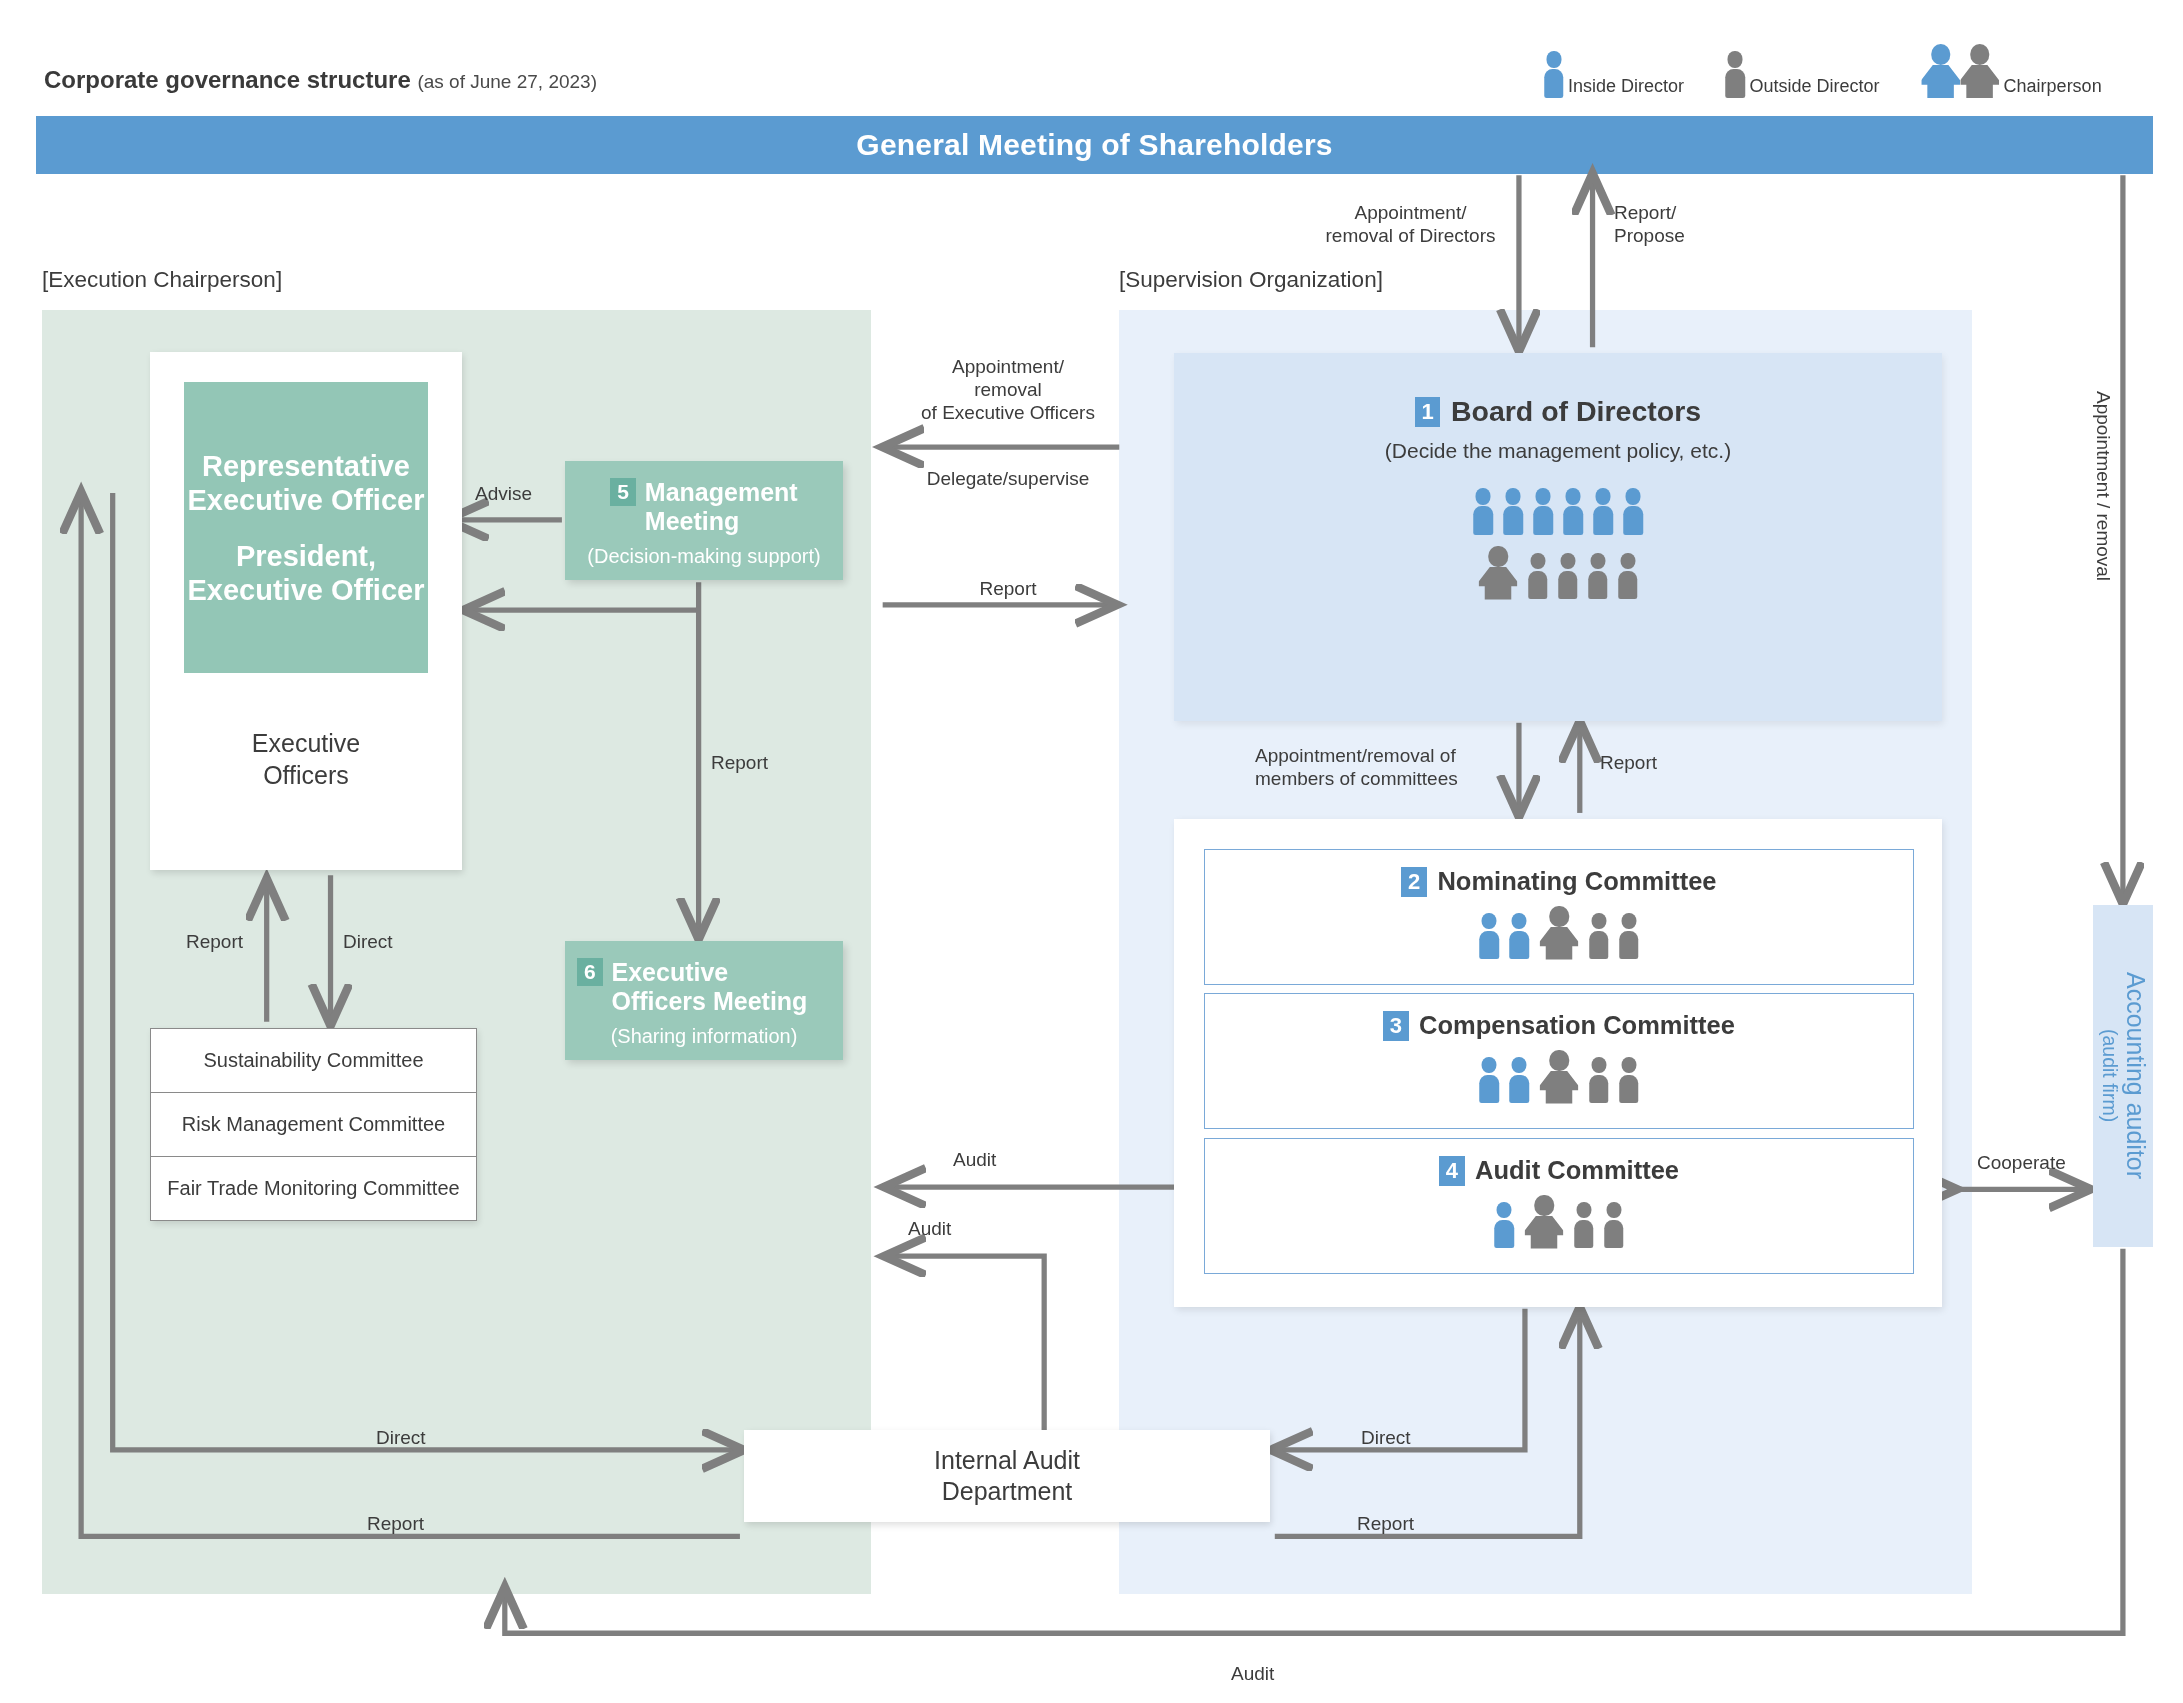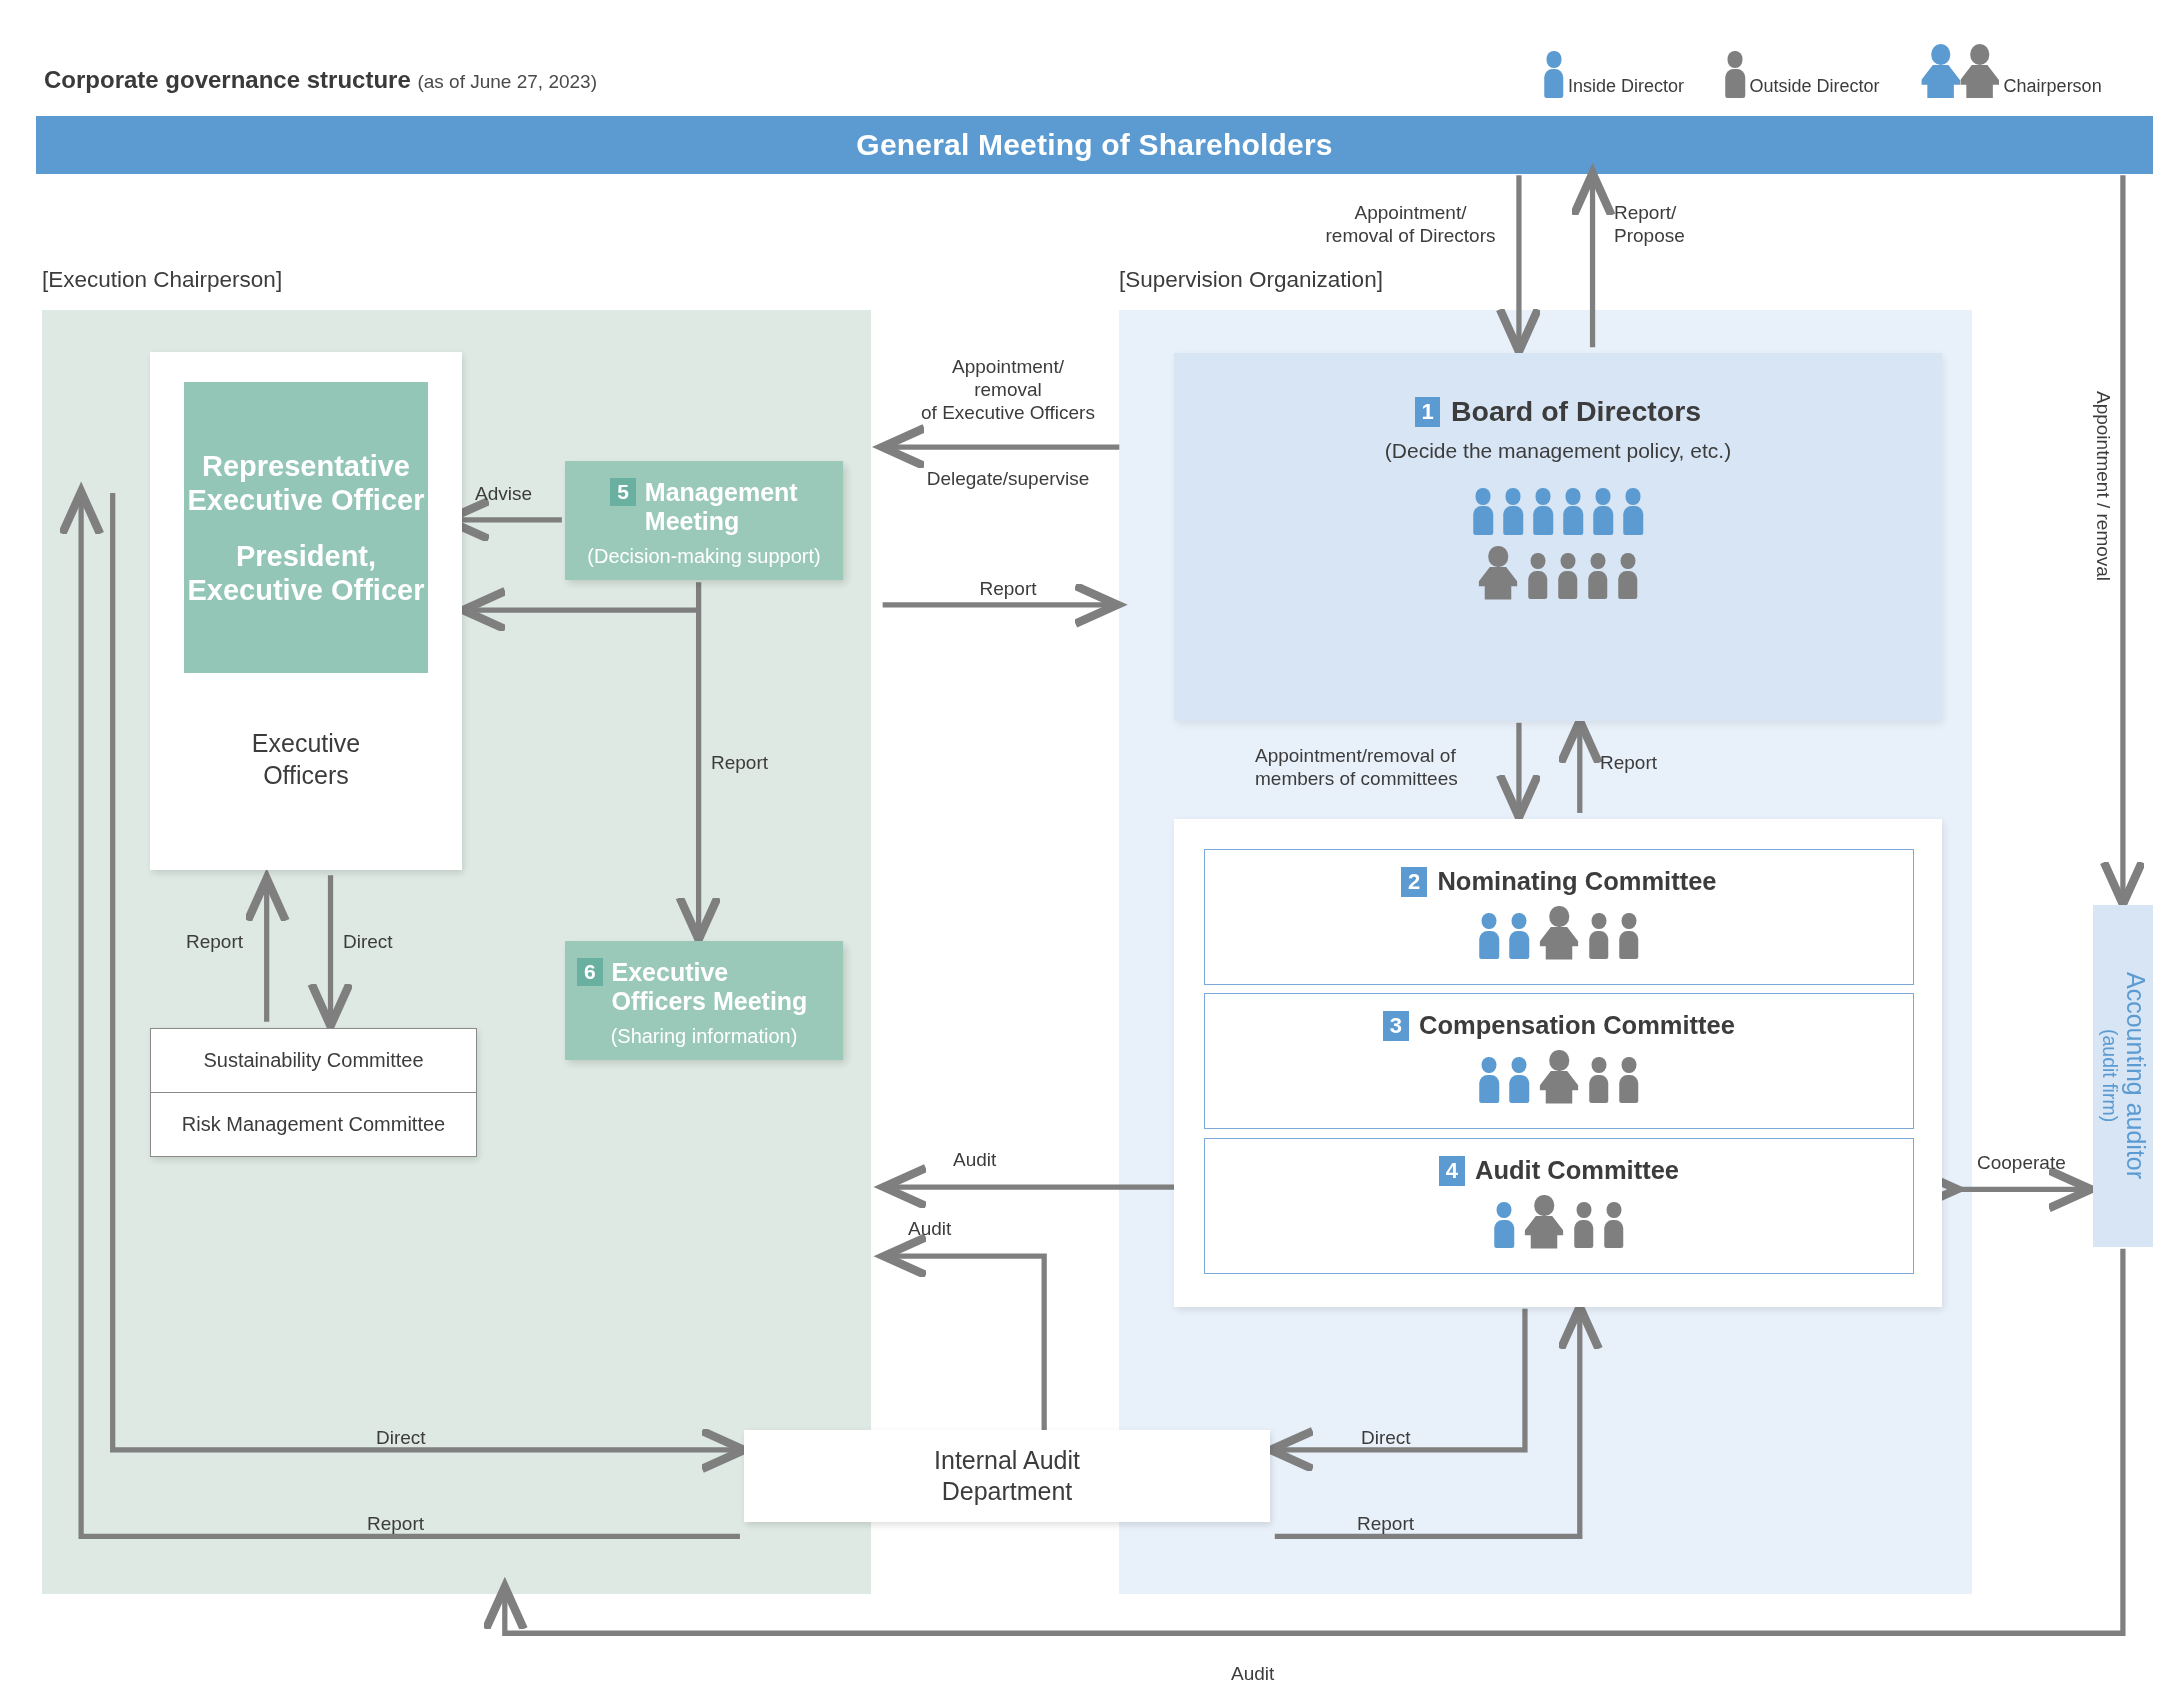--- a/index.html
+++ b/index.html
@@ -266,20 +266,21 @@
   <div class="gbox-title">
     <span class="gnum">6</span>
     <span>Executive<br>Officers Meeting</span>
   </div>
   <div class="gbox-sub">(Sharing information)</div>
 </div>
 
 <div class="abs" id="cmte-list">
   <div class="row">Sustainability Committee</div>
   <div class="row">Risk Management Committee</div>
+  <div class="row">Fair Trade Monitoring Committee</div>
 </div>
 
 <div class="abs" id="bod">
   <div class="hd">
     <span class="bnum">1</span>
     <span>Board of Directors</span>
   </div>
   <div class="ln b">(Decide the management policy, etc.)</div>
   <div class="figrow" style="margin-top:25.5px;">
     <span class="p sm blue">

